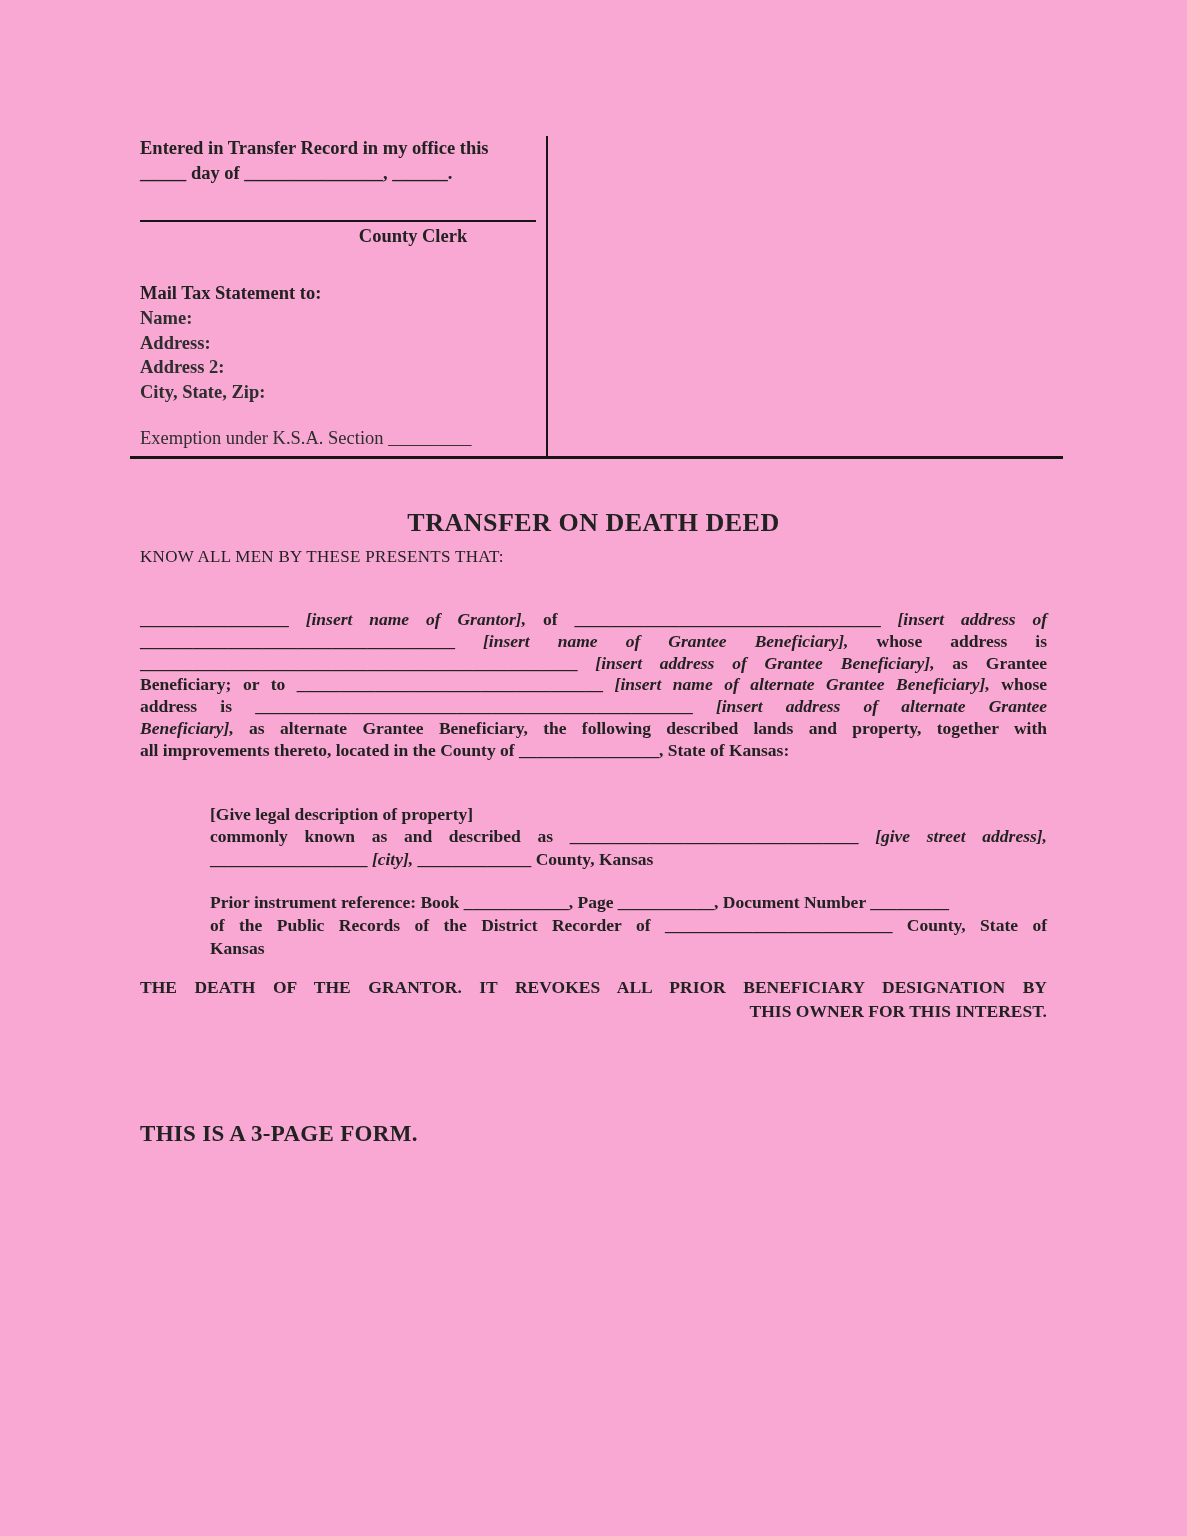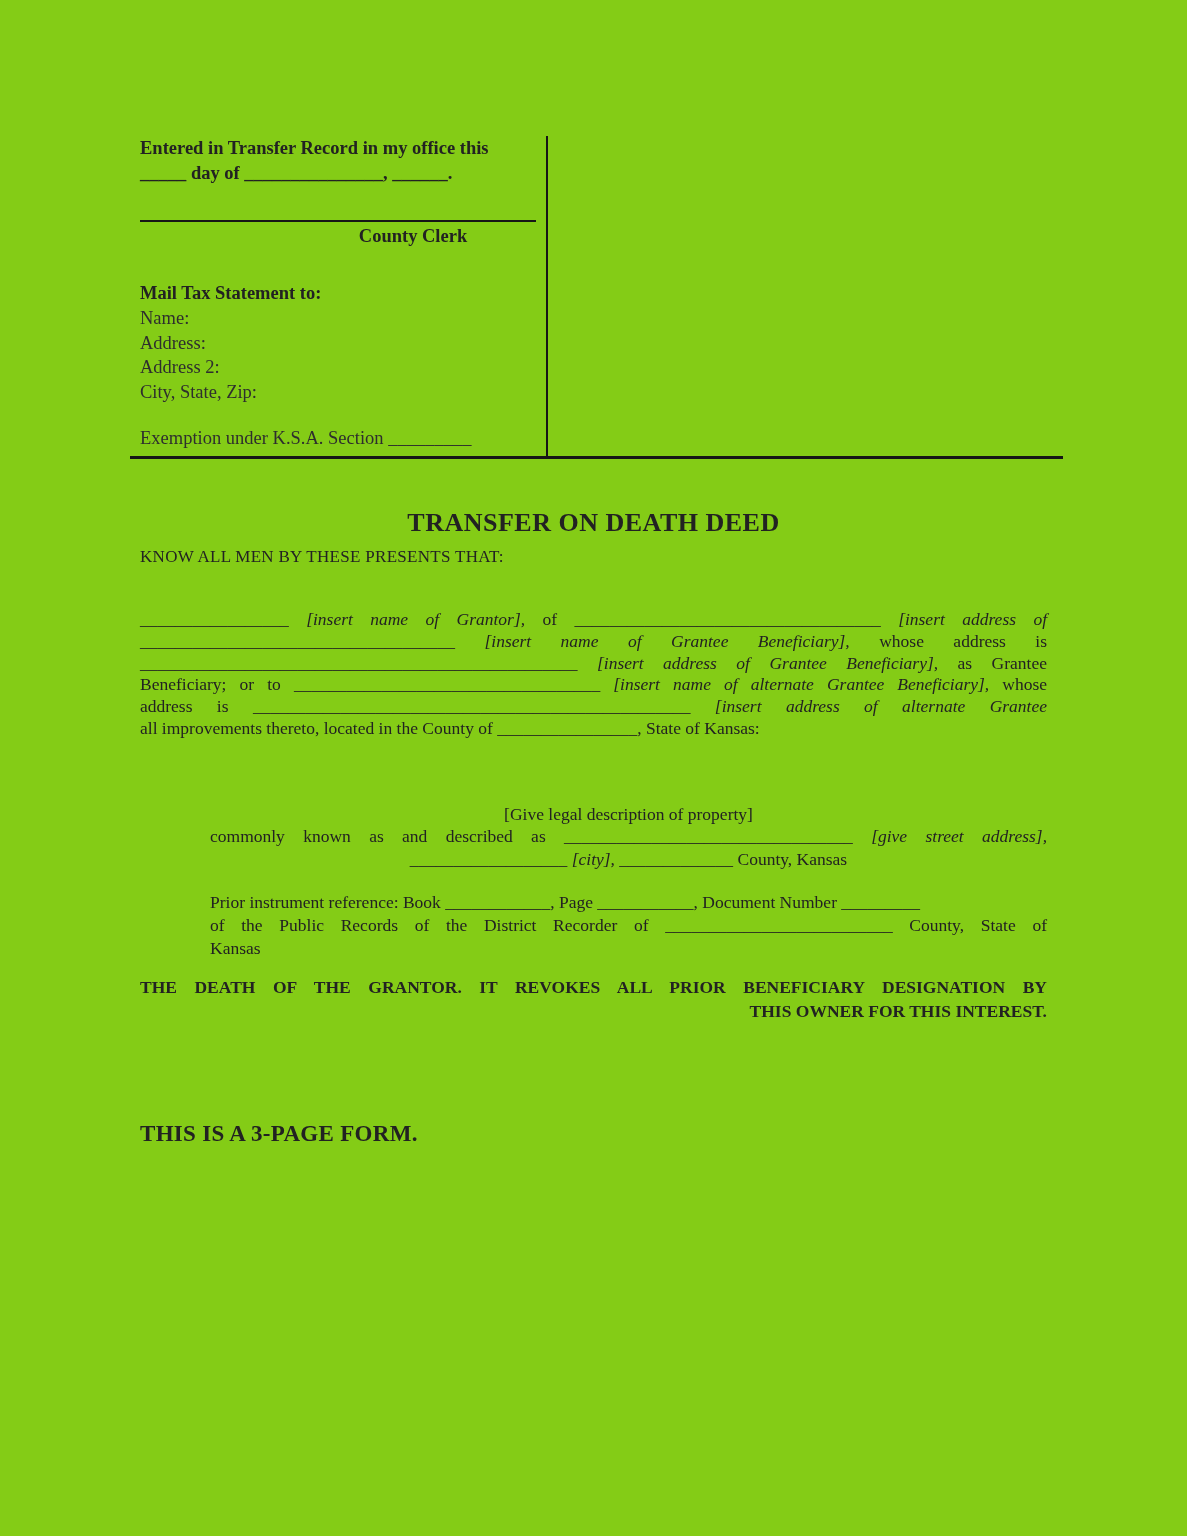--- a/index.html
+++ b/index.html
@@ -1,28 +1,28 @@
 <!DOCTYPE html>
 <html><head>
 <meta charset="utf-8">
 <style>
   * { margin:0; padding:0; box-sizing:border-box; }
   html, body { background:#e9e9e9; }
   .page {
     position:relative;
     width:1187px; height:1536px;
     margin:0 auto;
-    background:#84cc16;
+    background:#f9a8d4;
     color:#222;
     font-family:"Liberation Serif","DejaVu Serif",serif;
     overflow:hidden;
   }
   .abs { position:absolute; }
   .b { font-weight:bold; }
-  .tline { white-space:normal; }
+  .tline { white-space:normal;font-weight:bold; }
   .just { text-align:justify; text-align-last:justify; }
   .ital { font-style:italic; }
 
   
   .clerk-box { left:140px; top:136px; width:396px; font-size:18.5px; }
   .clerk-top { line-height:25px; }
   .sig-rule { margin-top:34px; border-top:2.5px solid #161616; width:100%; }
   .county-clerk { margin-top:2px; line-height:25px; text-align:center; padding-left:150px; }
   .mail-head { margin-top:32px; line-height:25px; }
   .mail-lines .tline { line-height:24.5px; color:#2e2e2e; }
@@ -31,21 +31,21 @@
   
   .v-divider { left:546px; top:136px; width:2px; height:321px; background:#161616; }
   .h-divider { left:130px; top:456px; width:933px; height:3px; background:#161616; }
 
   
   .title { left:0; top:476px; width:100%; text-align:center; font-size:26px; font-weight:bold; letter-spacing:0.5px;margin-top:32px; }
   .salutation { left:140px; top:547px; font-size:17px; font-weight:normal; letter-spacing:0.3px; }
   .body-par { left:140px; top:609px; width:907px; font-size:17.5px; }
   .body-par .tline { line-height:21.8px; }
   .legal-block { left:210px; top:803px; width:837px; font-size:17.5px; }
-  .legal-block .tline { line-height:22.3px;text-align:center; }
+  .legal-block .tline { line-height:22.3px; }
   .prior-block { left:210px; top:891px; width:837px; font-size:17.5px; }
   .prior-block .tline { line-height:23.2px; }
   .notice { left:140px; top:976px; width:907px; font-size:17.5px; font-weight:bold; }
   .notice .tline { line-height:23.6px;text-align:right; }
   .footer-note { left:140px; top:1121px; font-size:23px; font-weight:bold; letter-spacing:0.3px; }
 </style>
 </head>
 <body>
 
 <div class="page">
@@ -71,20 +71,21 @@
   <div class="abs title">TRANSFER ON DEATH DEED</div>
 
   <div class="abs salutation">KNOW ALL MEN BY THESE PRESENTS THAT:</div>
 
   <div class="abs body-par">
       <div class="tline just"><span>_________________ </span><span class="ital">[insert name of Grantor],</span><span> of </span><span>___________________________________ </span><span class="ital">[insert address of</span></div>
       <div class="tline just"><span>____________________________________ </span><span class="ital">[insert name of Grantee Beneficiary],</span><span> whose address is</span></div>
       <div class="tline just"><span>__________________________________________________ </span><span class="ital">[insert address of Grantee Beneficiary],</span><span> as Grantee</span></div>
       <div class="tline just"><span>Beneficiary; or to </span><span>___________________________________ </span><span class="ital">[insert name of alternate Grantee Beneficiary],</span><span> whose</span></div>
       <div class="tline just"><span>address is </span><span>__________________________________________________ </span><span class="ital">[insert address of alternate Grantee</span></div>
+      <div class="tline just"><span class="ital">Beneficiary],</span><span> as alternate Grantee Beneficiary, the following described lands and property, together with</span></div>
       <div class="tline"><span>all improvements thereto, located in the County of ________________, State of Kansas:</span></div>
     </div>
 
   <div class="abs legal-block">
       <div class="tline"><span>[Give legal description of property]</span></div>
       <div class="tline just"><span>commonly known as and described as </span><span>_________________________________ </span><span class="ital">[give street address],</span></div>
       <div class="tline"><span>__________________ </span><span class="ital">[city],</span><span> _____________ County, Kansas</span></div>
     </div>
 
   <div class="abs prior-block">

